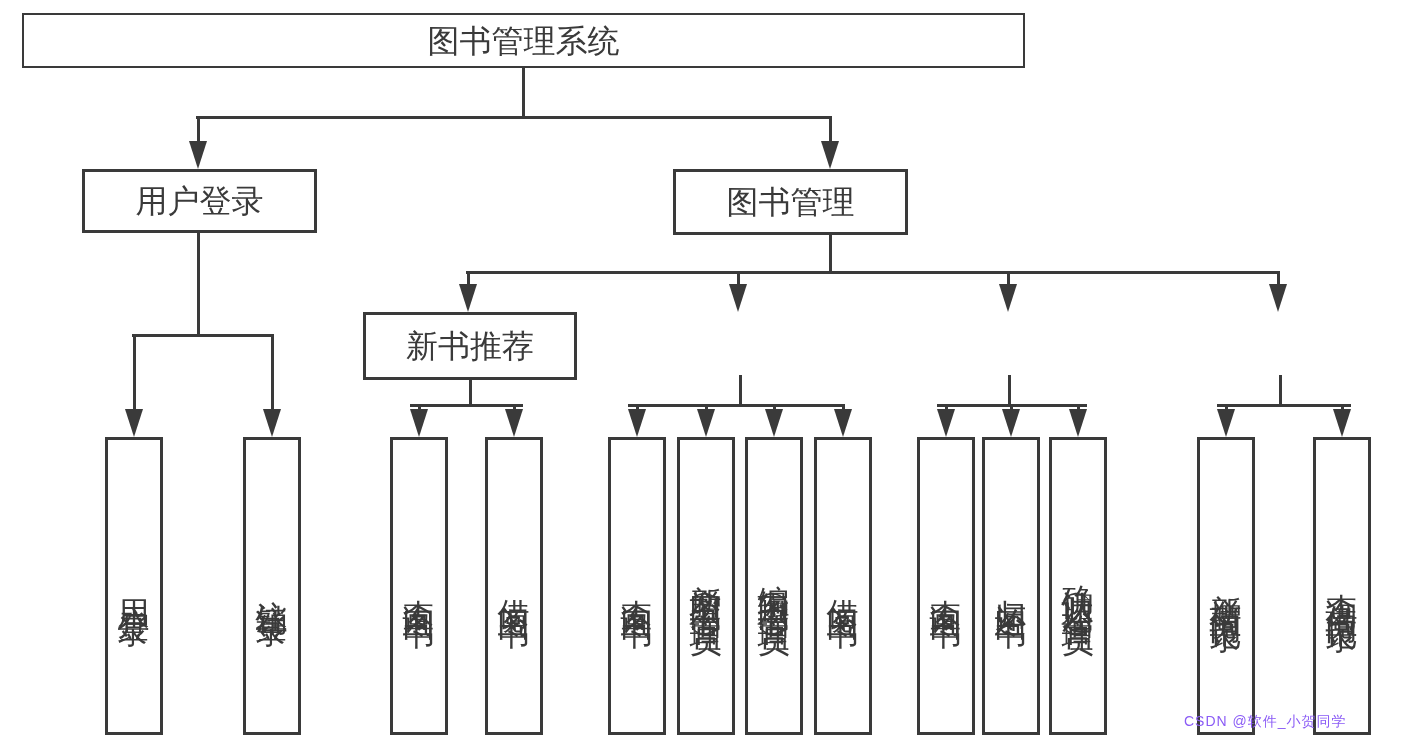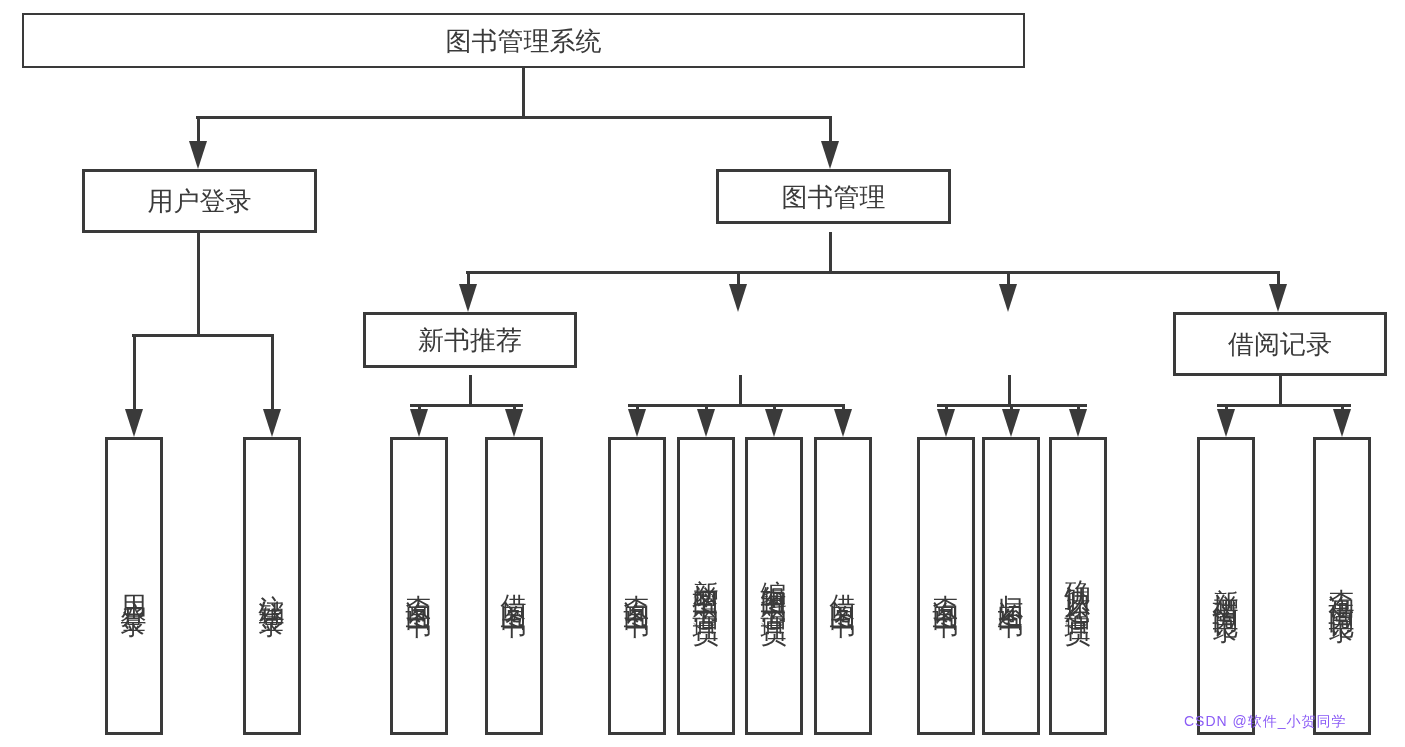--- a/index.html
+++ b/index.html
@@ -12,21 +12,21 @@
   }
   .box{
     position:absolute;
     box-sizing:border-box;
     background:#ffffff;
     border:3px solid #3a3a3a;
     color:#3a3a3a;
     display:flex;
     align-items:center;
     justify-content:center;
-    font-size:26px;
+    font-size:32px;
     line-height:1;
     white-space:nowrap;
     z-index:2;
   }
   .root{border-width:2px;}
   .v{
     writing-mode:vertical-rl;
     text-orientation:mixed;
     letter-spacing:6px;
     white-space:normal;
@@ -53,24 +53,23 @@
   }
 </style>
 </head>
 <body>
 
 <div class="stage">
 
   <div class="box root" style="left:22px;top:13px;width:1003px;height:55px">图书管理系统</div>
 
   <div class="box" style="left:82px;top:169px;width:235px;height:64px">用户登录</div>
-  <div class="box" style="left:716px;top:169px;width:235px;height:55px">图书管理</div>
+  <div class="box" style="left:673px;top:169px;width:235px;height:66px">图书管理</div>
 
-  <div class="box" style="left:363px;top:312px;width:214px;height:56px">新书推荐</div>
-  <div class="box" style="left:1173px;top:312px;width:214px;height:64px">借阅记录</div>
+  <div class="box" style="left:363px;top:312px;width:214px;height:68px">新书推荐</div>
 
   <div class="box v" style="left:105px;top:437px;width:58px;height:298px">用户登录</div>
   <div class="box v" style="left:243px;top:437px;width:58px;height:298px">注销登录</div>
 
   <div class="box v" style="left:390px;top:437px;width:58px;height:298px">查询图书</div>
   <div class="box v" style="left:485px;top:437px;width:58px;height:298px">借阅图书</div>
 
   <div class="box v" style="left:608px;top:437px;width:58px;height:298px">查询图书</div>
   <div class="box v" style="left:677px;top:437px;width:58px;height:298px">新增图书（管理员）</div>
   <div class="box v" style="left:745px;top:437px;width:58px;height:298px">编辑图书（管理员）</div>

